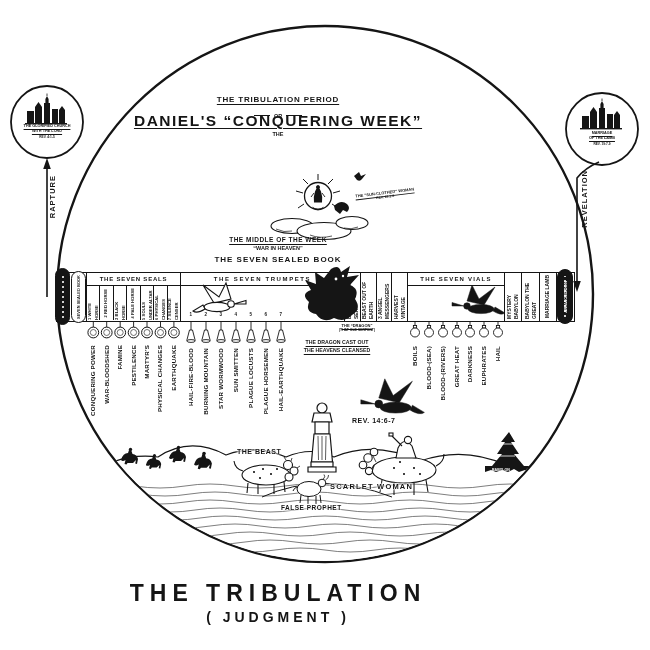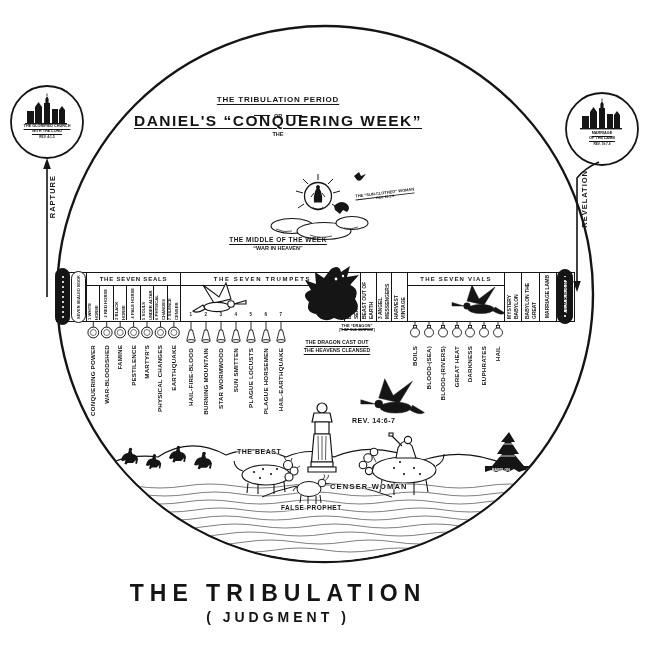--- a/index.html
+++ b/index.html
@@ -378,20 +378,21 @@
 
   <div class="t vt" style="left:49px;top:175px;font-size:7.5px;letter-spacing:1px">RAPTURE</div>
   <div class="t vt" style="left:581px;top:170px;font-size:7.5px;letter-spacing:1px">REVELATION</div>
 
   <div class="t" style="left:348px;top:190px;width:74px;text-align:center;transform:rotate(-7deg);white-space:normal;line-height:1.3">
     <div class="u" style="font-size:4px">THE “SUN-CLOTHED” WOMAN</div>
     <div style="font-size:3.4px">REV. 12:1-2</div>
   </div>
   <div class="t c u" style="top:236px;font-size:6.5px;letter-spacing:.5px">THE MIDDLE OF THE WEEK</div>
   <div class="t c" style="top:245px;font-size:5.5px">“WAR IN HEAVEN”</div>
+  <div class="t c" style="top:255px;font-size:8px;letter-spacing:1px">THE SEVEN SEALED BOOK</div>
 
   <div class="t" style="left:322px;top:323px;width:70px;text-align:center;line-height:1.3">
     <div class="u" style="font-size:4px">THE “DRAGON”</div>
     <div style="font-size:3.4px">(THAT OLD SERPENT)</div>
   </div>
   <div class="t u" style="left:277px;top:340px;width:120px;text-align:center;font-size:5.2px">THE DRAGON CAST OUT</div>
   <div class="t u" style="left:277px;top:348px;width:120px;text-align:center;font-size:5.2px">THE HEAVENS CLEANSED</div>
   <div class="t" style="left:352px;top:417px;font-size:7px;letter-spacing:.5px">REV. 14:6-7</div>
 
   <span class="t" style="left:189.5px;top:312px;font-size:4.5px">1</span>
@@ -420,19 +421,19 @@
 
   <div class="t vt hang" style="left:411px;top:346px;font-size:6.2px">BOILS</div>
   <div class="t vt hang" style="left:425px;top:346px;font-size:6.2px">BLOOD-(SEA)</div>
   <div class="t vt hang" style="left:439px;top:346px;font-size:6.2px">BLOOD-(RIVERS)</div>
   <div class="t vt hang" style="left:453px;top:346px;font-size:6.2px">GREAT HEAT</div>
   <div class="t vt hang" style="left:466px;top:346px;font-size:6.2px">DARKNESS</div>
   <div class="t vt hang" style="left:480px;top:346px;font-size:6.2px">EUPHRATES</div>
   <div class="t vt hang" style="left:494px;top:346px;font-size:6.2px">HAIL</div>
 
   <div class="t halo" style="left:237px;top:448px;font-size:7px;letter-spacing:.5px">THE BEAST</div>
-  <div class="t halo" style="left:330px;top:483px;font-size:7.5px;letter-spacing:1.2px">CENSER WOMAN</div>
+  <div class="t halo" style="left:330px;top:483px;font-size:7.5px;letter-spacing:1.2px">SCARLET WOMAN</div>
   <div class="t halo" style="left:281px;top:504px;font-size:6.5px;letter-spacing:.5px">FALSE PROPHET</div>
   <div class="t" style="left:492px;top:468px;font-size:3.6px;color:#fff">BABYLON</div>
 
   <div class="t c" style="top:580px;font-size:23px;letter-spacing:6px">THE TRIBULATION</div>
   <div class="t c" style="top:609px;font-size:14px;letter-spacing:4px">( JUDGMENT )</div>
 </div>
 
 </body></html>

